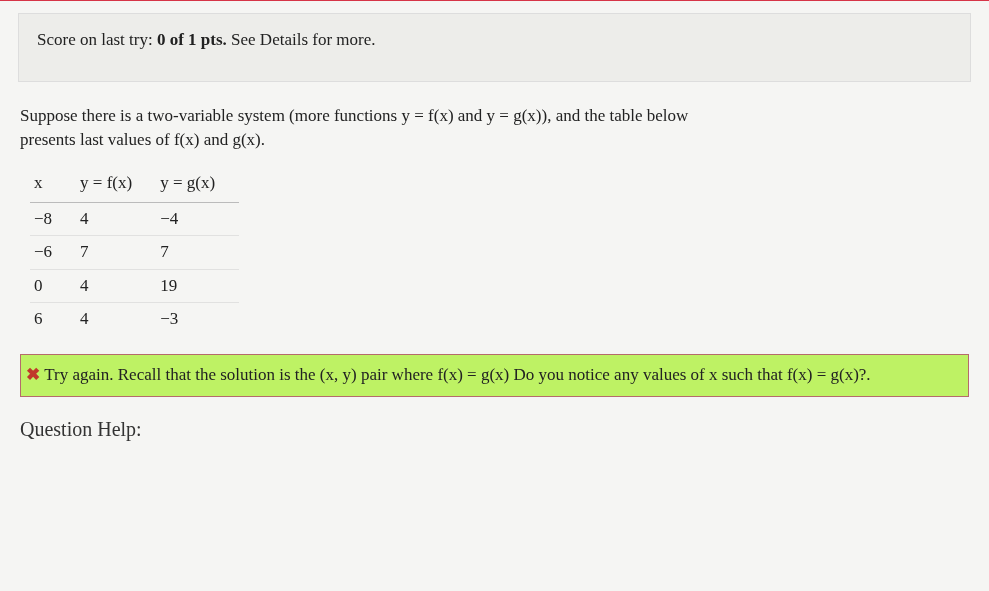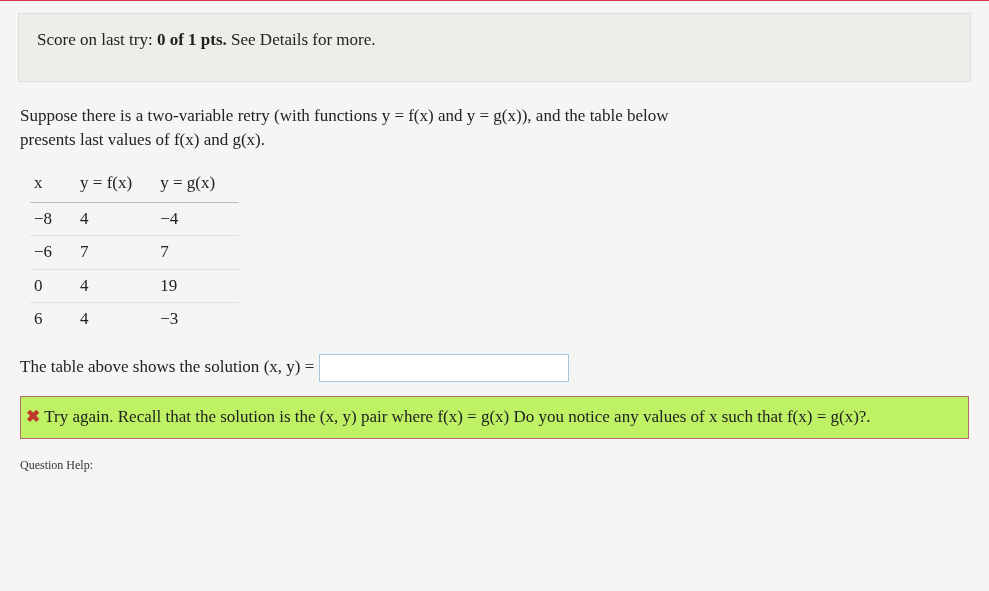--- a/index.html
+++ b/index.html
@@ -63,40 +63,40 @@
       background: #bef264;
       padding: 8px 5px;
       margin-bottom: 16px;
     }
     .wrong-icon {
       color: #c0392b;
       font-weight: bold;
       margin-right: 4px;
     }
     .help-row {
-      font-size: 12px;
+      font-size: 20px;
       color: #333;
       padding-top: 2px;
     }
   </style>
 </head>
 <body>
 
 <div class="top-border"></div>
 <div class="container">
 
   <div class="score-box">
     <div class="score-line">
       <span>Score on last try: </span><b>0 of 1 pts.</b><span> See Details for more.</span>
     </div>
   </div>
 
   <div class="question-body">
     <div class="intro">
-      <span>Suppose there is a two-variable retry (with functions </span><span class="math">y = f(x)</span><span> and </span><span class="math">y = g(x)</span><span>), and the table below</span><br>
+      <span>Suppose there is a two-variable system (more functions </span><span class="math">y = f(x)</span><span> and </span><span class="math">y = g(x)</span><span>), and the table below</span><br>
       <span>presents last values of </span><span class="math">f(x)</span><span> and </span><span class="math">g(x)</span><span>.</span>
     </div>
 
     <table class="data">
       <thead>
         <tr>
           <th class="math">x</th>
           <th class="math">y = f(x)</th>
           <th class="math">y = g(x)</th>
         </tr>
@@ -118,24 +118,20 @@
             <td>19</td>
           </tr>
           <tr>
             <td>6</td>
             <td>4</td>
             <td>−3</td>
           </tr>
         </tbody>
     </table>
 
-    <div class="answer-row">
-      <span>The table above shows the solution </span><span class="math">(x, y)</span><span> = </span>
-      <input type="text" class="answer" value="" style="">
-    </div>
 
     <div class="feedback-box">
       <span class="wrong-icon">✖</span><span>Try again. Recall that the solution is the </span><span class="math">(x, y)</span><span> pair where </span><span class="math">f(x) = g(x)</span><span> Do you notice any values of </span><span class="math">x</span><span> such that </span><span class="math">f(x) = g(x)</span><span>?.</span>
     </div>
 
     <div class="help-row">Question Help:</div>
   </div>
 
 </div>
 

